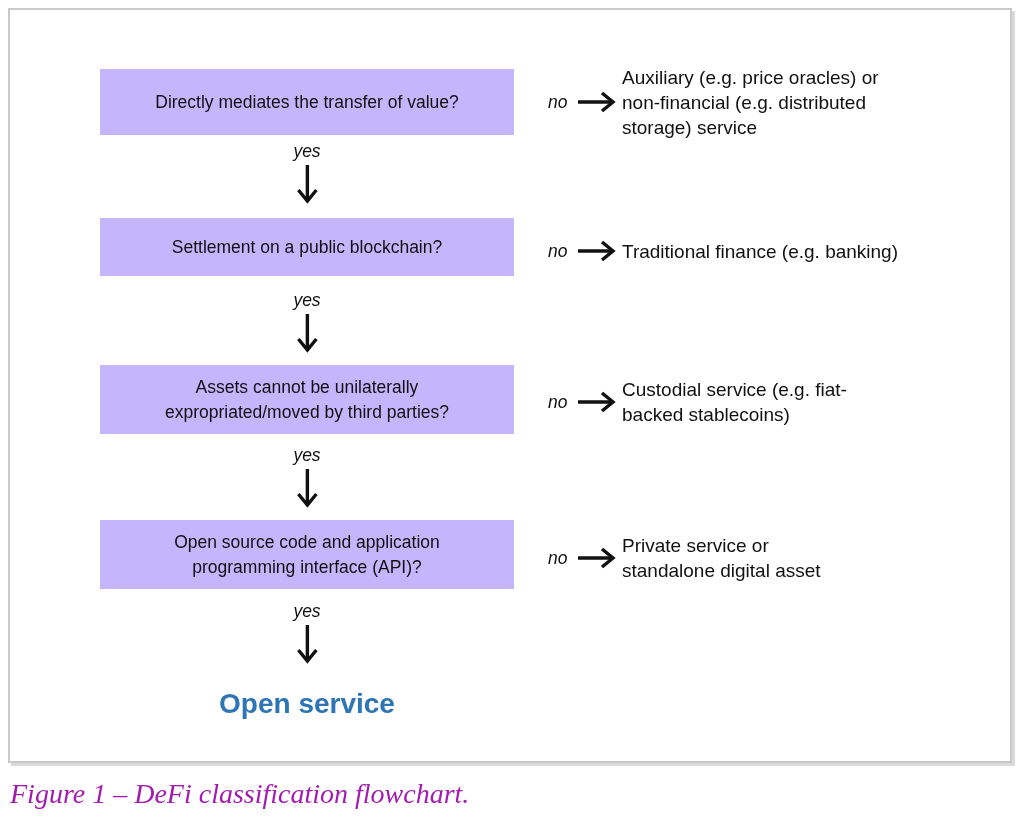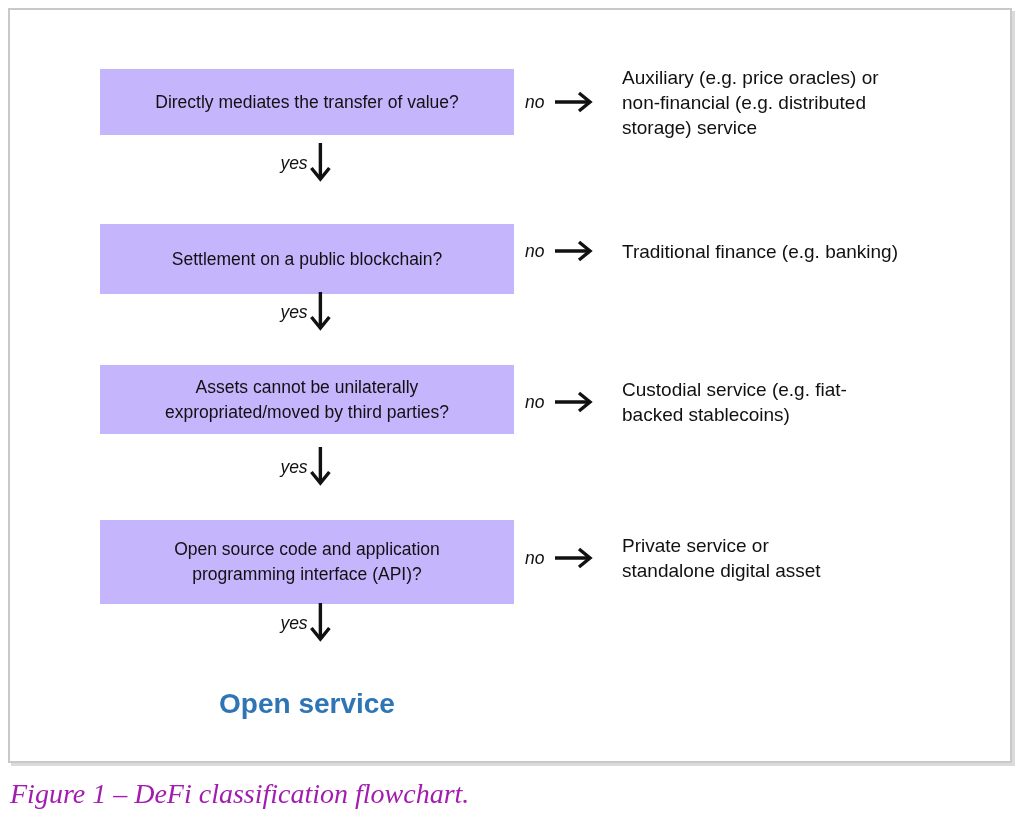--- a/index.html
+++ b/index.html
@@ -29,21 +29,21 @@
   }
   .qtext {
     font-size: 17.5px;
     line-height: 25px;
     color: #111;
     text-align: center;
     white-space: pre-line;
   }
   .no-group {
     position: absolute;
-    left: 515px;
+    left: 538px;
     transform: translateY(-50%);
     display: flex; align-items: center;
     gap: 9px;
     justify-content: space-between;
   }
   .no-label, .yes-label {
     font-style: italic;
     font-size: 17.5px;
     color: #111;
     line-height: 22px;
@@ -54,21 +54,21 @@
     transform: translateY(-50%);
     font-size: 19px;
     line-height: 25px;
     color: #111;
     white-space: pre-line;
   }
   .yes-group {
     position: absolute;
     left: 297px;
     transform: translateX(-50%);
-    display: flex; align-items: center;
+    display: flex; flex-direction: column; align-items: center;
   }
   .arrow-right, .arrow-down {
     stroke: #111; stroke-width: 3.4; fill: none;
     stroke-linejoin: miter; stroke-linecap: butt;
   }
   .yes-group .arrow-down { margin-top: 1px; }
   .final-label {
     position: absolute;
     left: 297px; top: 678px;
     transform: translateX(-50%);
@@ -111,21 +111,21 @@
       <span class="yes-label">yes</span>
       <svg class="arrow-down" width="26" height="44" viewBox="0 0 26 44">
           <line x1="13" y1="2" x2="13" y2="36"></line>
           <polyline points="4,27 13,38 22,27"></polyline>
         </svg>
     </div>
   </div>
 
   
   <div class="flow-step">
-    <div class="qbox" style="top:214px;height:70px">
+    <div class="qbox" style="top:208px;height:58px">
       <span class="qtext">Settlement on a public blockchain?</span>
     </div>
     <div class="no-group" style="top:241px">
       <span class="no-label">no</span>
       <svg class="arrow-right" width="44" height="26" viewBox="0 0 44 26">
           <line x1="2" y1="13" x2="35" y2="13"></line>
           <polyline points="26,4 37,13 26,22"></polyline>
         </svg>
     </div>
     <div class="outcome" style="top:241px">Traditional finance (e.g. banking)</div>
@@ -157,21 +157,21 @@
       <span class="yes-label">yes</span>
       <svg class="arrow-down" width="26" height="44" viewBox="0 0 26 44">
           <line x1="13" y1="2" x2="13" y2="36"></line>
           <polyline points="4,27 13,38 22,27"></polyline>
         </svg>
     </div>
   </div>
 
   
   <div class="flow-step">
-    <div class="qbox" style="top:510px;height:84px">
+    <div class="qbox" style="top:510px;height:69px">
       <span class="qtext">Open source code and application
 programming interface (API)?</span>
     </div>
     <div class="no-group" style="top:548px">
       <span class="no-label">no</span>
       <svg class="arrow-right" width="44" height="26" viewBox="0 0 44 26">
           <line x1="2" y1="13" x2="35" y2="13"></line>
           <polyline points="26,4 37,13 26,22"></polyline>
         </svg>
     </div>

